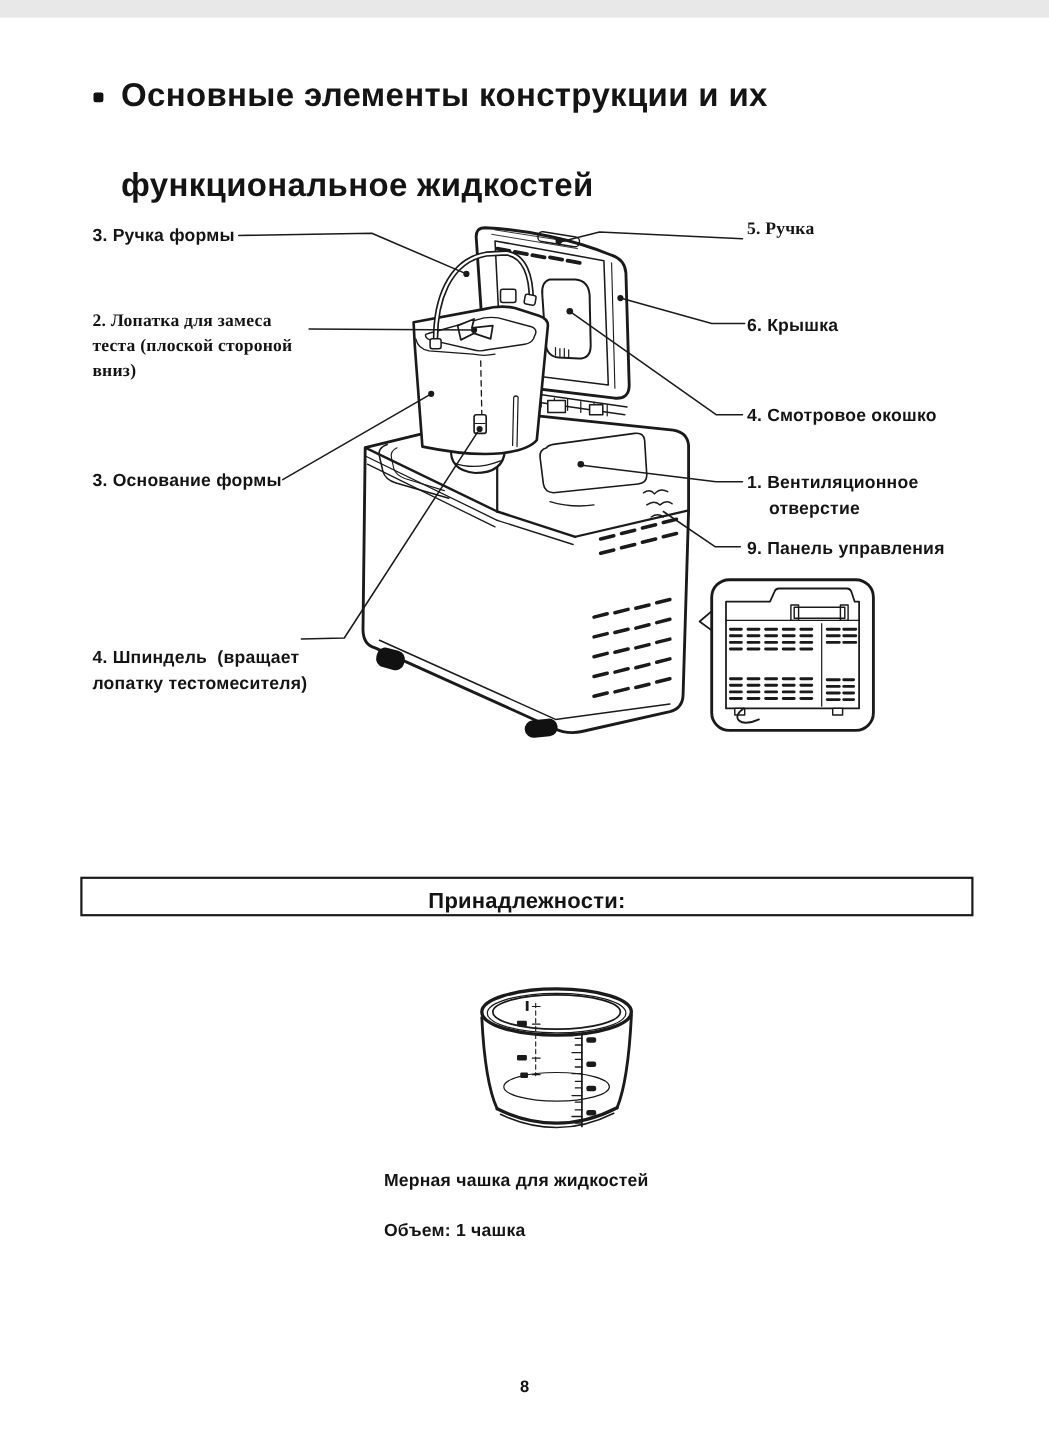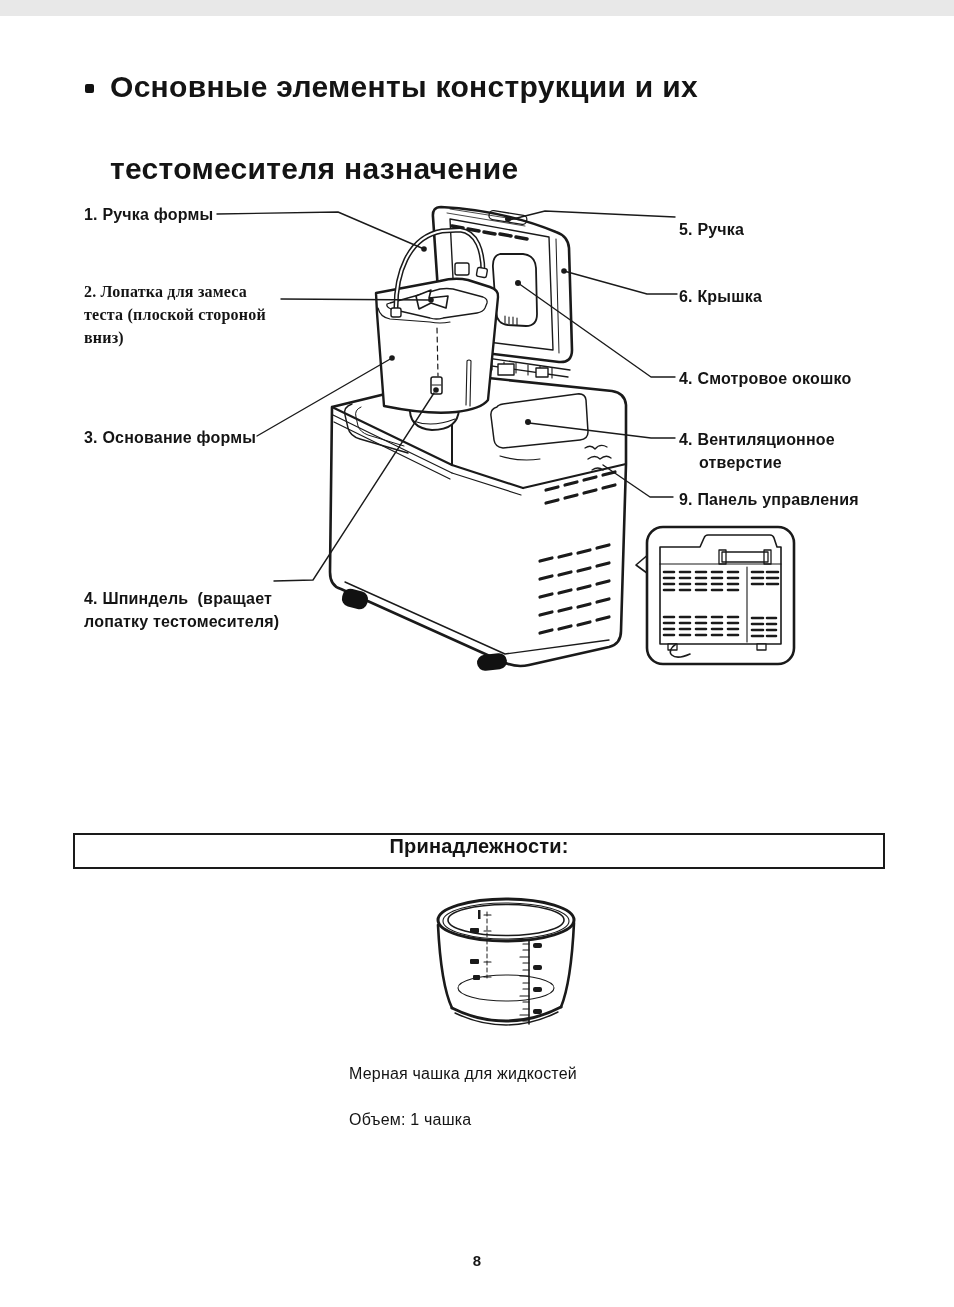--- a/index.html
+++ b/index.html
@@ -17,41 +17,41 @@
     position:absolute;left:85px;top:68px;width:9px;height:9px;
     background:#111;border-radius:2px;
   }
   .lbl{
     position:absolute;font-size:16px;line-height:23px;font-weight:700;
     letter-spacing:.2px;white-space:pre-wrap;
   }
   .hang{padding-left:20px;text-indent:-20px;}
   .diagram-svg{position:absolute;left:0;top:0;}
   .acc-box{
-    position:absolute;left:73px;top:817px;width:808px;height:32px;
-    border:2.4px solid #1a1a1a;display:flex;align-items:flex-start;justify-content:center;
+    position:absolute;left:73px;top:781px;width:808px;height:32px;
+    border:2.4px solid #1a1a1a;display:flex;align-items:flex-end;justify-content:center;
   }
   .acc-title{font-size:20px;font-weight:700;letter-spacing:.2px;}
   .caption{
     position:absolute;left:349px;top:1046px;font-size:16px;line-height:23px;
-    font-weight:400;letter-spacing:.2px;white-space:pre-wrap;
+    font-weight:700;letter-spacing:.2px;white-space:pre-wrap;
   }
   .pagenum{
     position:absolute;left:0;top:1236px;width:100%;text-align:center;
     font-size:15px;font-weight:700;
   }
 </style>
 </head>
 <body>
 
 <div class="page">
 
   <span class="bullet"></span>
   <div class="title"><span>Основные элементы конструкции и их</span><br>
-<span>тестомесителя назначение</span></div>
+<span>функциональное жидкостей</span></div>
 
   <svg class="diagram-svg" width="954" height="1307" viewBox="0 0 954 1307" fill="none" stroke="#1a1a1a" stroke-linecap="round" stroke-linejoin="round">
 
     <g>
       <path d="M441 191 C480 193 522 202 556 216 Q568 220 569 232 L572 334 Q572 347 559 346 L452 333 Q441 331 441 319 L433 201 Q432 191 441 191 Z" fill="#fff" stroke-width="2.6"></path>
       <path d="M450 203 L549 221 L553 334 L456 322 Z" stroke-width="1.4"></path>
       <path d="M556 223 L559 337" stroke-width="1"></path>
       <path d="M447 197 L525 210 M450 193 L520 204" stroke-width="0.8"></path>
 
       <path d="M452 210 l11 2 M468 213 l11 2 M484 216 l11 2 M500 218 l11 2 M516 221 l11 2" stroke-width="3.5"></path>
@@ -186,31 +186,31 @@
 
       <path d="M487 896 L487 962" stroke-width="1" stroke-dasharray="4 3"></path>
       <path d="M484 899 h7 M484 915 h7 M484 946 h7 M484 961 h7" stroke-width="1.1"></path>
       <rect x="478" y="894" width="2.5" height="9" fill="#1a1a1a" stroke="none"></rect>
       <rect x="470" y="912" width="9" height="5" rx="1" fill="#1a1a1a" stroke="none"></rect>
       <rect x="470" y="943" width="9" height="5" rx="1" fill="#1a1a1a" stroke="none"></rect>
       <rect x="473" y="959" width="7" height="5" rx="1" fill="#1a1a1a" stroke="none"></rect>
     </g>
   </svg>
 
-  <div class="lbl" style="left:84px;top:187px;">1. Ручка формы</div>
+  <div class="lbl" style="left:84px;top:187px;">3. Ручка формы</div>
   <div class="lbl" style="left:84px;top:264px;width:215px;font-family:Liberation Serif, serif;">2. Лопатка для замеса
 теста (плоской стороной
 вниз)</div>
   <div class="lbl" style="left:84px;top:410px;">3. Основание формы</div>
   <div class="lbl" style="left:84px;top:571px;width:220px;">4. Шпиндель  (вращает
 лопатку тестомесителя)</div>
-  <div class="lbl" style="left:679px;top:202px;">5. Ручка</div>
+  <div class="lbl" style="left:679px;top:181px;font-family:Liberation Serif, serif;">5. Ручка</div>
   <div class="lbl" style="left:679px;top:269px;">6. Крышка</div>
   <div class="lbl" style="left:679px;top:351px;">4. Смотровое окошко</div>
-  <div class="lbl hang" style="left:679px;top:412px;width:190px;">4. Вентиляционное
+  <div class="lbl hang" style="left:679px;top:412px;width:190px;">1. Вентиляционное
 отверстие</div>
   <div class="lbl" style="left:679px;top:472px;">9. Панель управления</div>
 
   <div class="acc-box">
     <span class="acc-title">Принадлежности:</span>
   </div>
 
   <div class="caption"><span>Мерная чашка для жидкостей</span><br>
 <span>Объем: 1 чашка</span></div>
 

